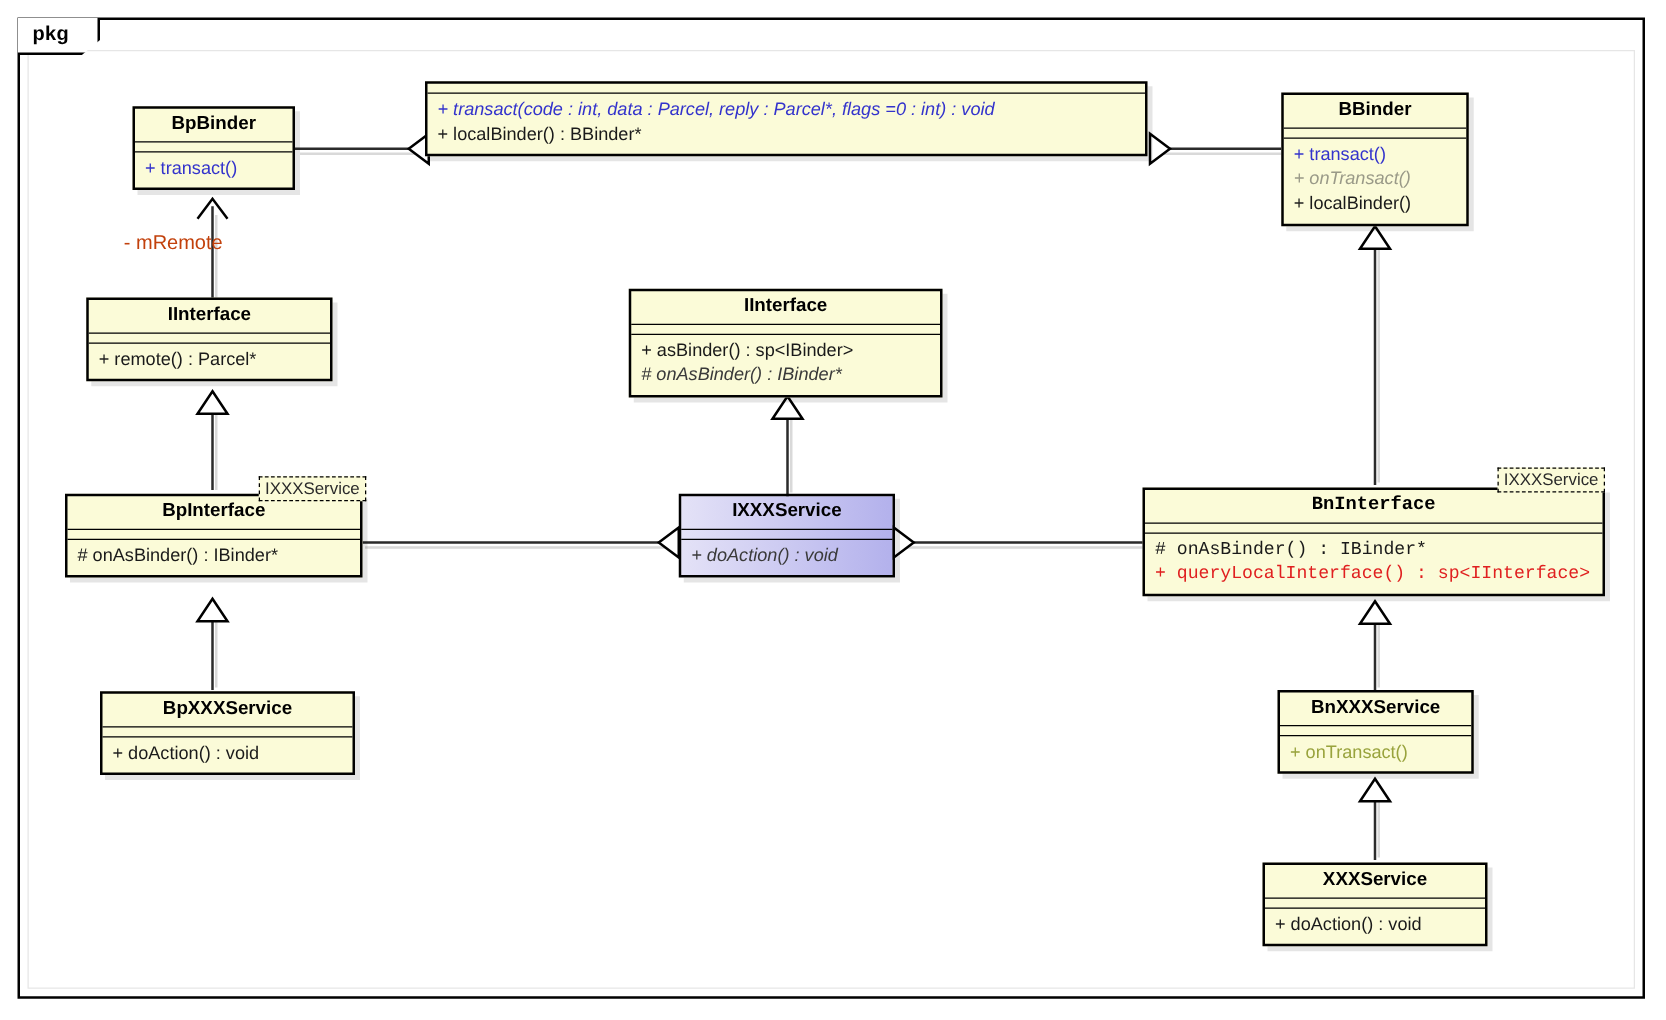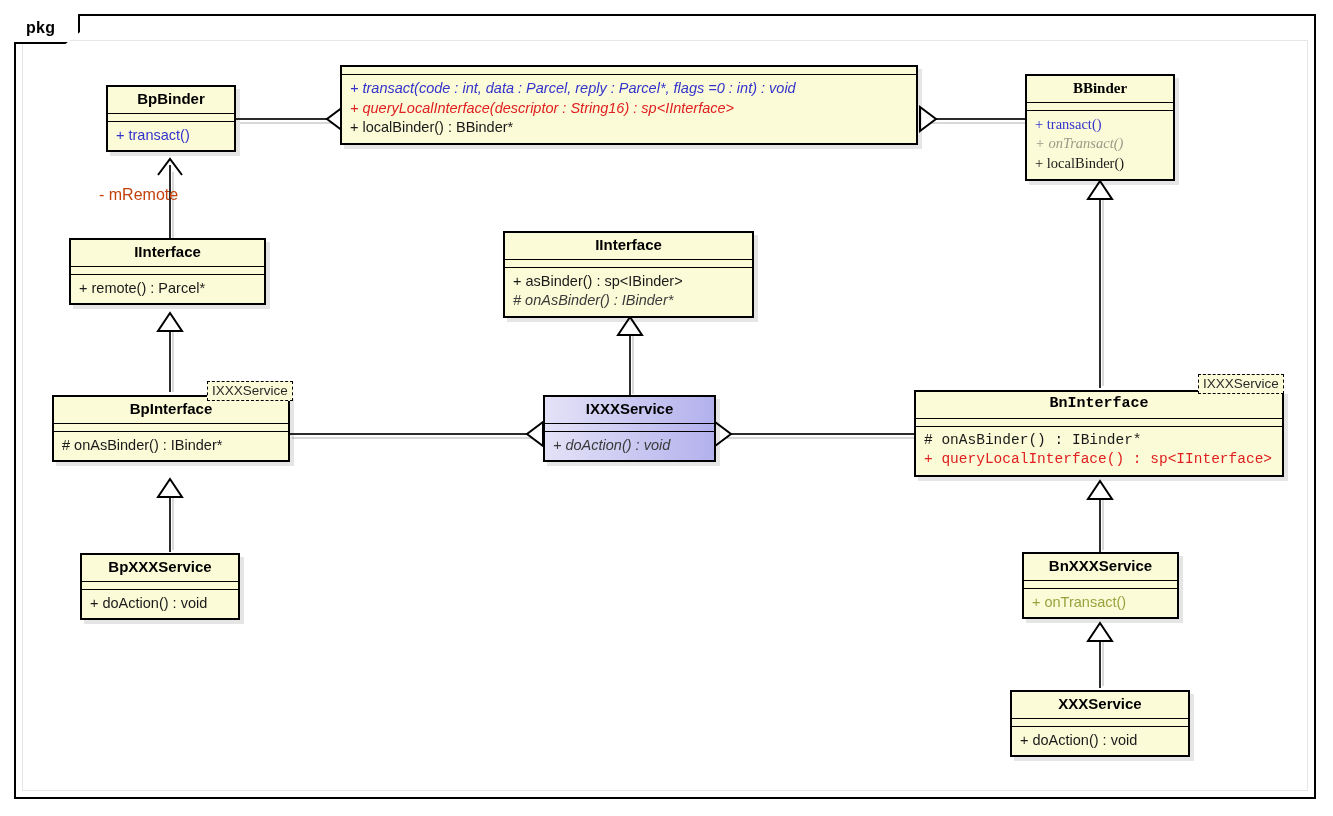--- a/index.html
+++ b/index.html
@@ -251,26 +251,25 @@
     <div class="cls-attrs"></div>
     <div class="cls-ops">
       <div class="op blue-n">+ transact()</div>
     </div>
   </div>
 
   <div class="uml-class" style="left:340px; top:65px; width:578px;">
     <div class="cls-attrs"></div>
     <div class="cls-ops">
       <div class="op blue">+ transact(code : int, data : Parcel, reply : Parcel*, flags =0 : int) : void</div>
-      <div class="op red">+ queryLocalInterface(descriptor : String16) : sp&lt;IInterface&gt;</div>
       <div class="op">+ localBinder() : BBinder*</div>
     </div>
   </div>
 
-  <div class="uml-class" style="left:1025px; top:74px; width:150px;font-family:Liberation Serif, serif;">
+  <div class="uml-class" style="left:1025px; top:74px; width:150px;">
     <div class="cls-title">BBinder</div>
     <div class="cls-attrs"></div>
     <div class="cls-ops">
       <div class="op blue-n">+ transact()</div>
       <div class="op grey">+ onTransact()</div>
       <div class="op">+ localBinder()</div>
     </div>
   </div>
 
   <div class="uml-class" style="left:69px; top:238px; width:197px;">
@@ -312,21 +311,21 @@
 
   <div class="uml-class" style="left:914px; top:390px; width:370px;font-family:Liberation Mono, monospace;">
     <div class="cls-title">BnInterface</div>
     <div class="cls-attrs"></div>
     <div class="cls-ops">
       <div class="op"># onAsBinder() : IBinder*</div>
       <div class="op red-n">+ queryLocalInterface() : sp&lt;IInterface&gt;</div>
     </div>
   </div>
 
-  <div class="uml-class" style="left:80px; top:553px; width:160px;">
+  <div class="uml-class" style="left:80px; top:553px; width:204px;">
     <div class="cls-title">BpXXXService</div>
     <div class="cls-attrs"></div>
     <div class="cls-ops">
       <div class="op">+ doAction() : void</div>
     </div>
   </div>
 
   <div class="uml-class" style="left:1022px; top:552px; width:157px;">
     <div class="cls-title">BnXXXService</div>
     <div class="cls-attrs"></div>

